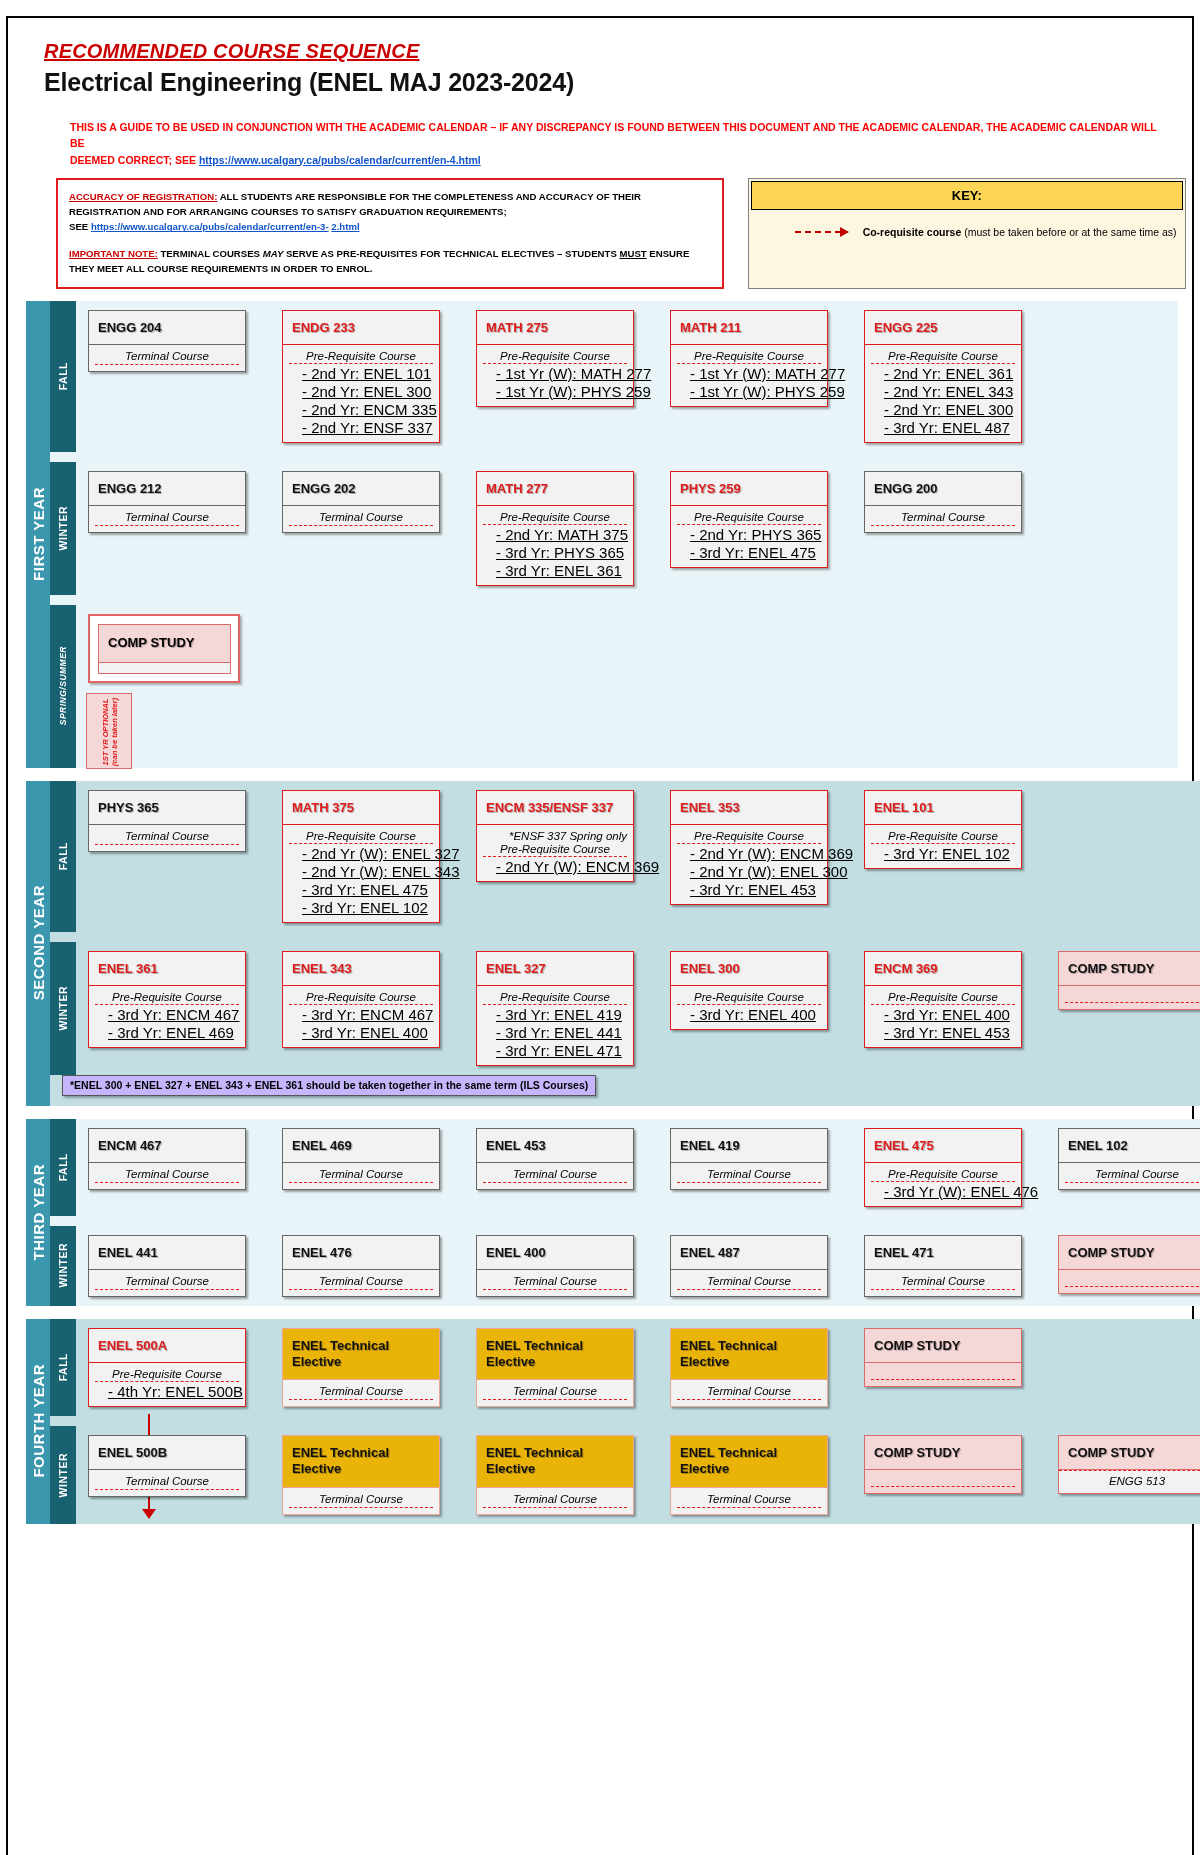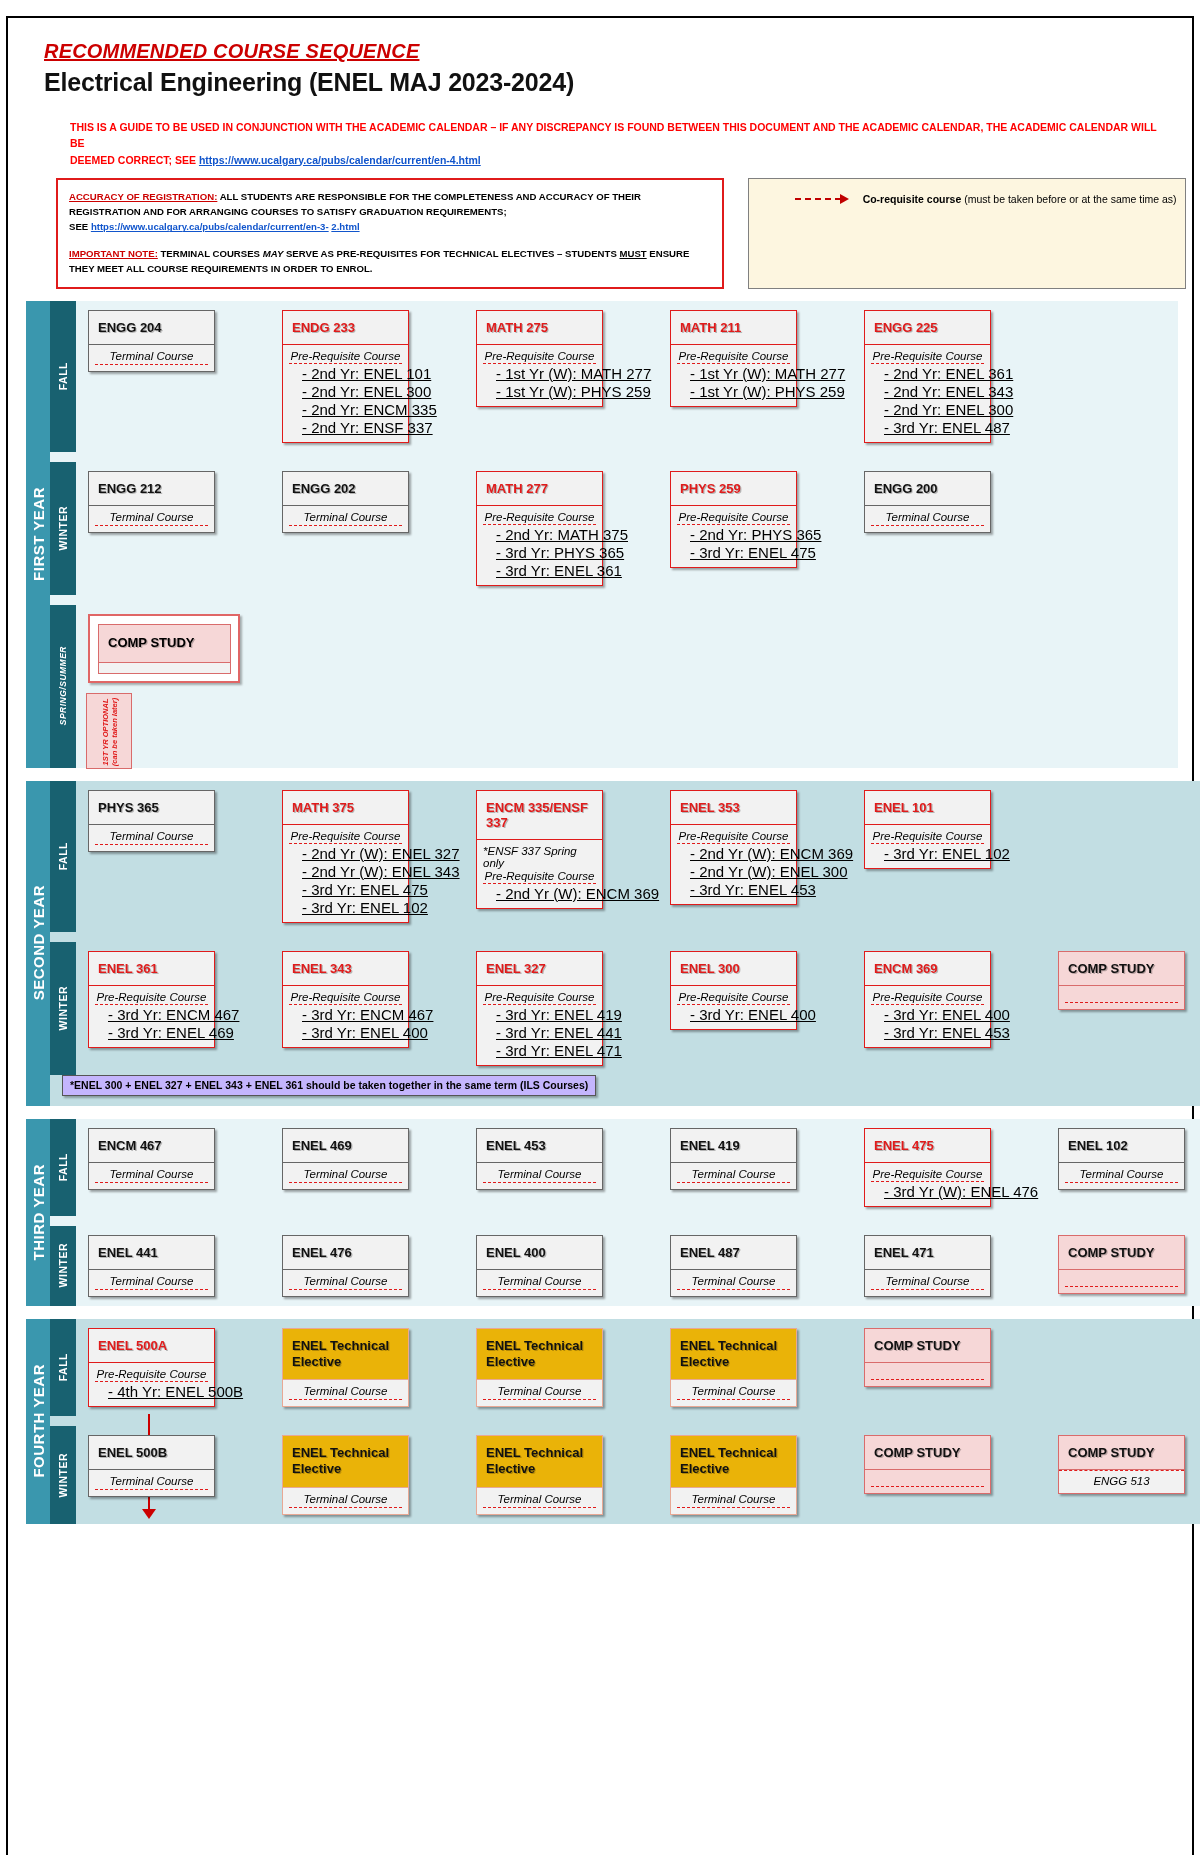--- a/index.html
+++ b/index.html
@@ -86,41 +86,41 @@
     writing-mode:vertical-rl; transform:rotate(180deg);
     font-weight:bold; font-size:10.5px; letter-spacing:.5px; white-space:nowrap;
   }
   .term-bar.ss span { font-size:8.5px; font-style:italic; }
   .term-cards { flex:1; display:flex; padding:9px 0 9px 12px; gap:0; align-items:flex-start; }
   .gap-row { height:10px; }
 
   
   .slot { width:186px; flex:none; margin-right:8px; position:relative; }
   .card {
-    width:127px; background:#f2f2f2;
+    width:158px; background:#f2f2f2;
     box-shadow:2px 2px 2px rgba(0,0,0,.34);
   }
   .card.grey { border:1.6px solid #666; }
   .card.red  { border:1.6px solid #e01b1b; }
   .card-title {
     font-weight:bold; font-size:13px; padding:9px 8px 9px 9px;
     text-shadow:1.2px 1.2px 0 rgba(0,0,0,.25);
   }
   .card.grey > .card-title { color:#111; border-bottom:1.6px solid #666; }
   .card.red  > .card-title { color:#e01b1b; border-bottom:1.6px solid #e01b1b; }
   .card-body { padding:4px 6px 6px 6px; background:#f2f2f2; }
   .terminal {
     font-style:italic; font-size:11.5px; text-align:center;
     border-bottom:1.7px dashed #e01b1b; padding:1px 0 2px 0;
   }
   .prereq-h {
     font-style:italic; font-size:11.5px; text-align:center;
     border-bottom:1.7px dashed #e01b1b; padding:1px 0 1px 0;
   }
-  .prereq-note { font-style:italic; font-size:11.5px; text-align:left; padding:1px 0 0 0;}
+  .prereq-note { font-style:italic; font-size:11.5px; text-align:right; padding:1px 0 0 0;}
   .prereq-li { font-size:15px; padding:1px 0 0 13px; white-space:nowrap;text-decoration:underline; }
 
   
   .card.comp { background:#f6d7d7; border:1.6px solid #d96b6b; }
   .card.comp > .card-title { color:#111; border-bottom:1.6px solid #d96b6b; }
   .card.comp .card-body { background:#f6d7d7; }
   .card.comp .compline { height:13px; border-bottom:1.7px dashed #e01b1b; }
   .card.comp .engg { background:#f2f2f2; font-style:italic; font-size:11.5px; text-align:center; padding:2px 0 3px 0;}
   .card.comp .compbodywhite { background:#f2f2f2; padding:2px 6px 3px 6px; border-top:1.7px dashed #e01b1b;}
 
@@ -202,20 +202,21 @@
         <span class="lbl">IMPORTANT NOTE:</span>
         <span>TERMINAL COURSES</span>
         <span class="ital">MAY</span>
         <span>SERVE AS PRE-REQUISITES FOR TECHNICAL ELECTIVES – STUDENTS</span>
         <span class="ul">MUST</span>
         <span>ENSURE THEY MEET ALL COURSE REQUIREMENTS IN ORDER TO ENROL.</span>
       </div>
     </div>
 
     <div class="key-wrap">
+      <div class="key-head">KEY:</div>
       <div class="key-body">
         <span class="dash-arrow">
             <span class="ln"></span>
             <span class="hd"></span>
           </span>
         <span class="key-legend-text">
           <b>Co-requisite course</b>
           <span>(must be taken before or at the same time as)</span>
         </span>
       </div>

